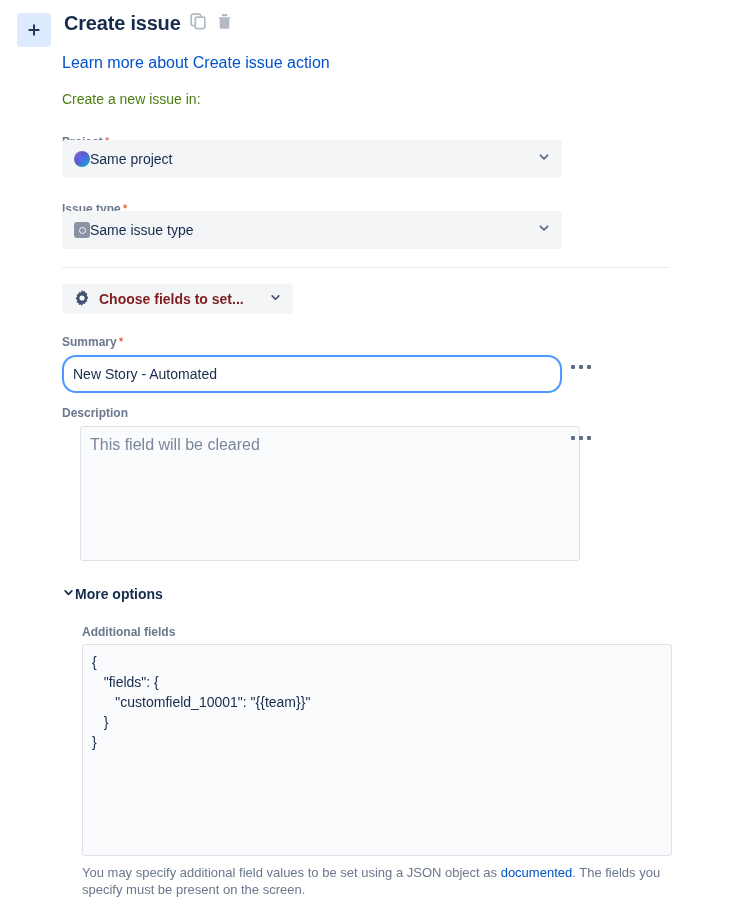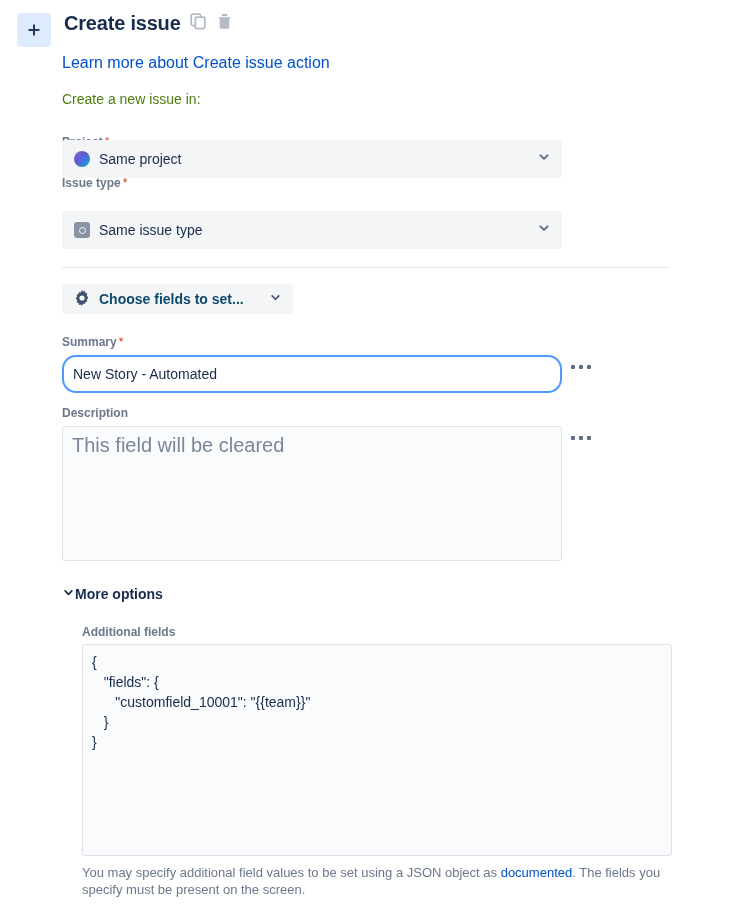--- a/index.html
+++ b/index.html
@@ -54,36 +54,36 @@
 
   .field-label {
     font-size: 12px; font-weight: bold;
     color: #6b778c; line-height: 16px;
   }
   .req-star { color: #de350b; font-weight: normal; margin-left: 2px; }
 
   
   .lbl-project { position: absolute; left: 62px; top: 119px; margin-top: 15px; }
   .select-project { position: absolute; left: 62px; top: 140px; }
-  .lbl-issuetype { position: absolute; left: 62px; top: 175px; }
+  .lbl-issuetype { position: absolute; left: 62px; top: 201px; }
   .select-issuetype { position: absolute; left: 62px; top: 211px; }
 
   .select-box {
     width: 500px; height: 38px;
     background: #f4f5f7;
     border: 1px solid #f4f5f7;
     border-radius: 3px;
     display: flex; align-items: center;
     padding: 0 10px 0 11px;
     cursor: pointer;
   }
   .sel-icon { flex: none; display: flex; align-items: center; }
   .sel-label {
     font-size: 14px; color: #172b4d;
-    margin-left: 9px; flex: 1;
+    flex: 1;
     line-height: 20px;
   }
   .chev { flex: none; display: block; }
 
   .project-avatar {
     width: 16px; height: 16px; border-radius: 50%;
     background: linear-gradient(135deg, #8777d9 0%, #6554c0 40%, #00b8d9 100%);
     display: flex; align-items: center; justify-content: center;
   }
   .project-avatar .inner {
@@ -111,21 +111,21 @@
     position: absolute; left: 62px; top: 284px;
     height: 30px;
     background: #f4f5f7;
     border: none; border-radius: 3px;
     display: flex; align-items: center;
     padding: 0 11px 0 12px;
     cursor: pointer;
     font-family: "Liberation Sans", sans-serif;
   }
   .choose-btn .txt {
-    font-size: 14px; font-weight: bold; color: #0c4a6e;
+    font-size: 14px; font-weight: bold; color: #7f1d1d;
     margin-left: 9px; margin-right: 25px;
     line-height: 20px;
   }
 
   
   .lbl-summary { position: absolute; left: 62px; top: 334px; }
   .summary-input {
     position: absolute; left: 62px; top: 355px;
     width: 500px; height: 38px;
     background: #ffffff;
@@ -134,28 +134,28 @@
     padding: 0 9px;
     font-family: "Liberation Sans", sans-serif;
     font-size: 14px; color: #172b4d;
     outline: none;
   }
   .dots-summary { position: absolute; left: 568px; top: 362px; }
 
   
   .lbl-description { position: absolute; left: 62px; top: 405px; }
   .desc-area {
-    position: absolute; left: 62px; top: 426px;
+    position: absolute; left: 80px; top: 426px;
     width: 500px; height: 135px;
     background: #fafbfc;
     border: 1px solid #dfe1e6;
     border-radius: 3px;
     padding: 8px 9px;
     font-family: "Liberation Sans", sans-serif;
-    font-size: 20px; color: #a21caf;
+    font-size: 16px; color: #a21caf;
     line-height: 20px;
     resize: none; outline: none;
   }
   .desc-area::placeholder { color: #7a869a; }
   .dots-desc { position: absolute; left: 568px; top: 433px; }
 
   .dots {
     display: flex; gap: 4px; align-items: center;
     cursor: pointer; padding: 3px;
   }

